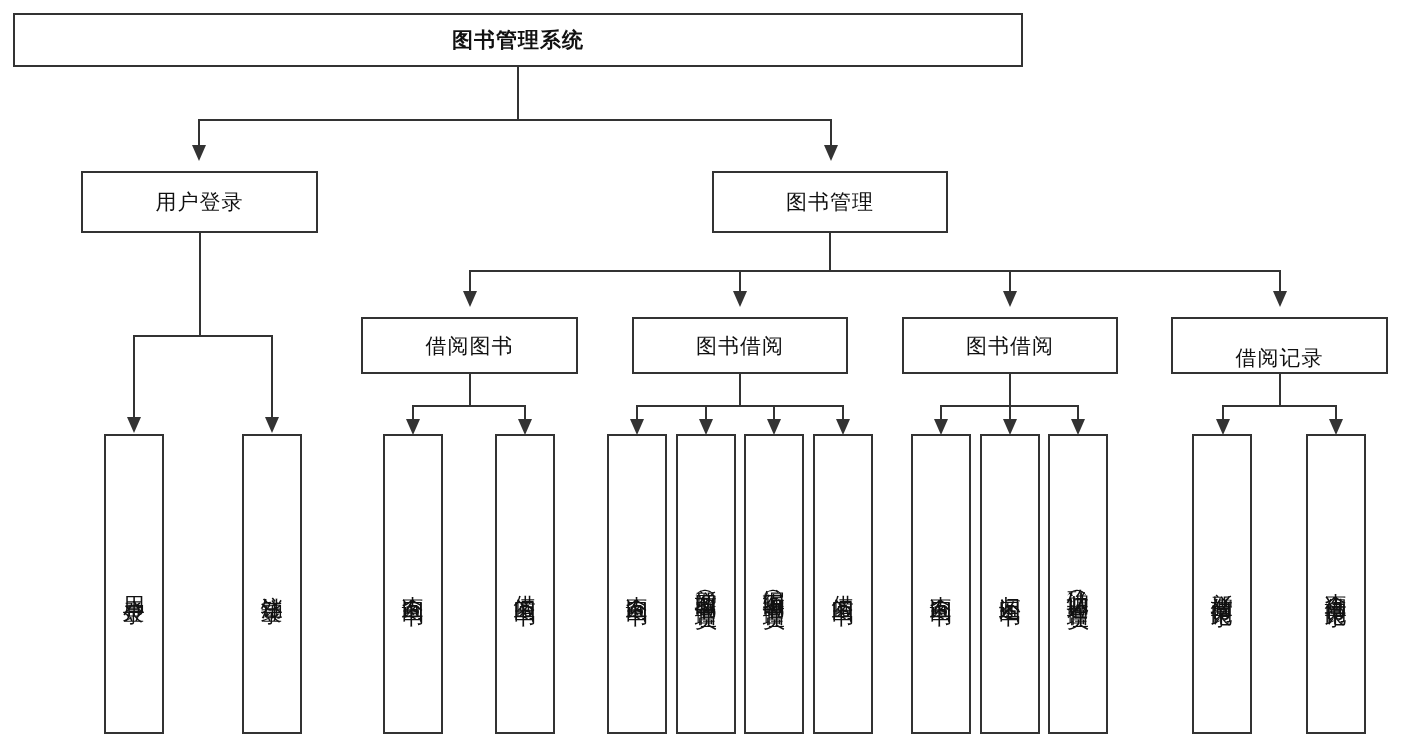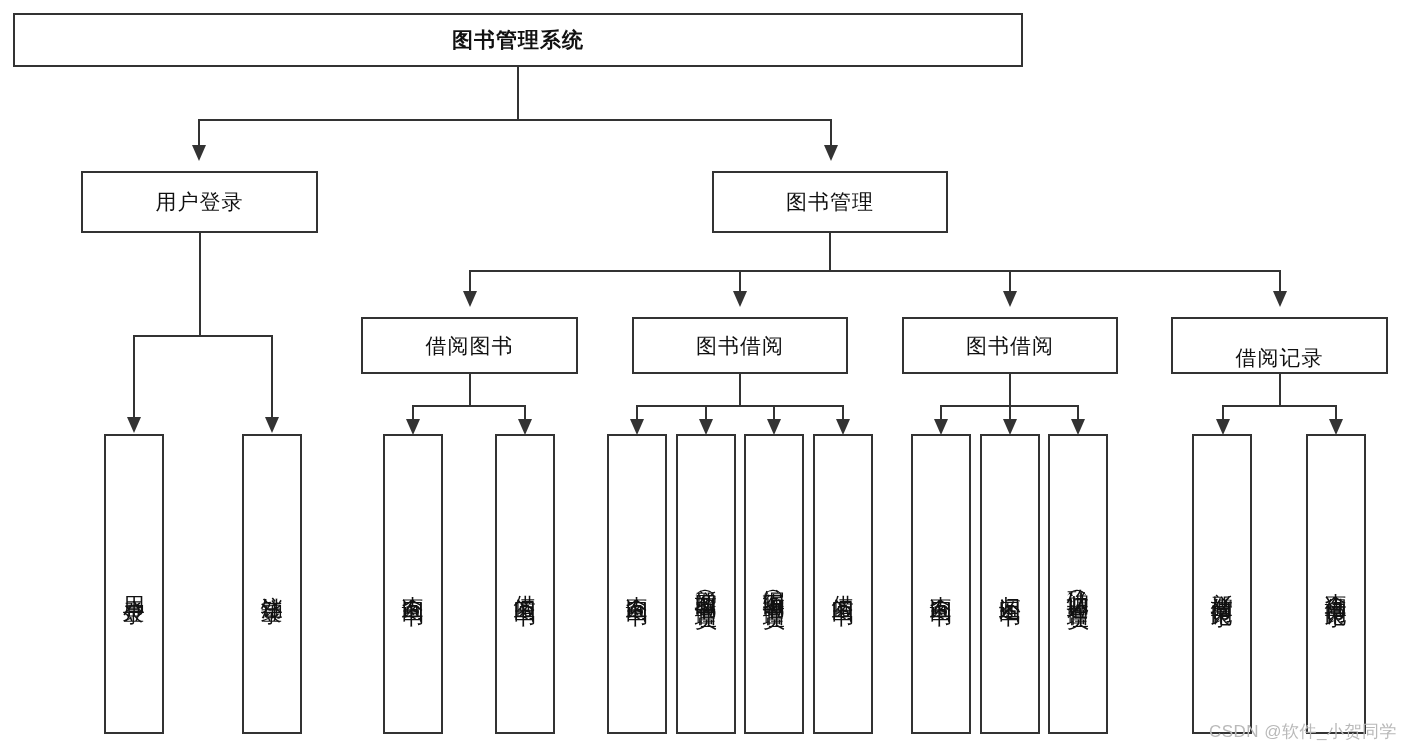--- a/index.html
+++ b/index.html
@@ -194,15 +194,14 @@
     <span class="lbl">确认归还（管理员）</span>
   </div>
 
   <div class="node vert" style="left:1192px; top:434px; width:60px; height:300px;">
     <span class="lbl">新增借阅记录</span>
   </div>
   <div class="node vert" style="left:1306px; top:434px; width:60px; height:300px;">
     <span class="lbl">查询借阅记录</span>
   </div>
 
-  <div class="watermark">CSDN @软件_小贺同学</div>
 
 </div>
 
 </body></html>

